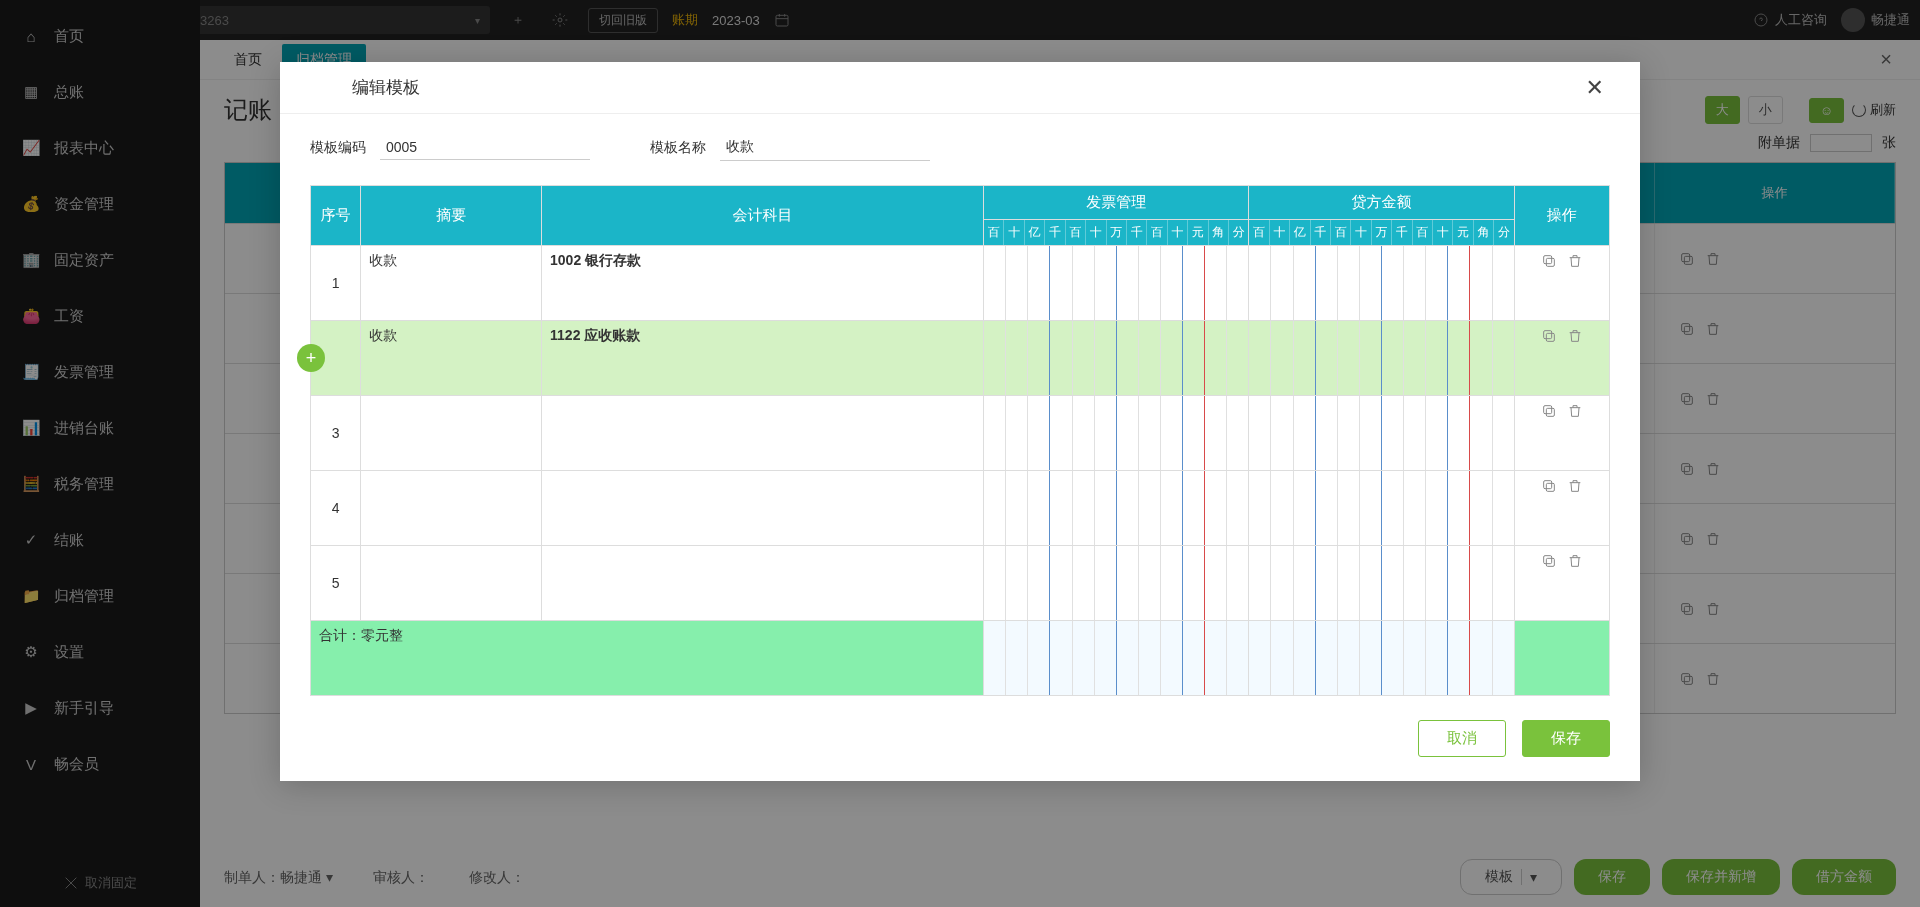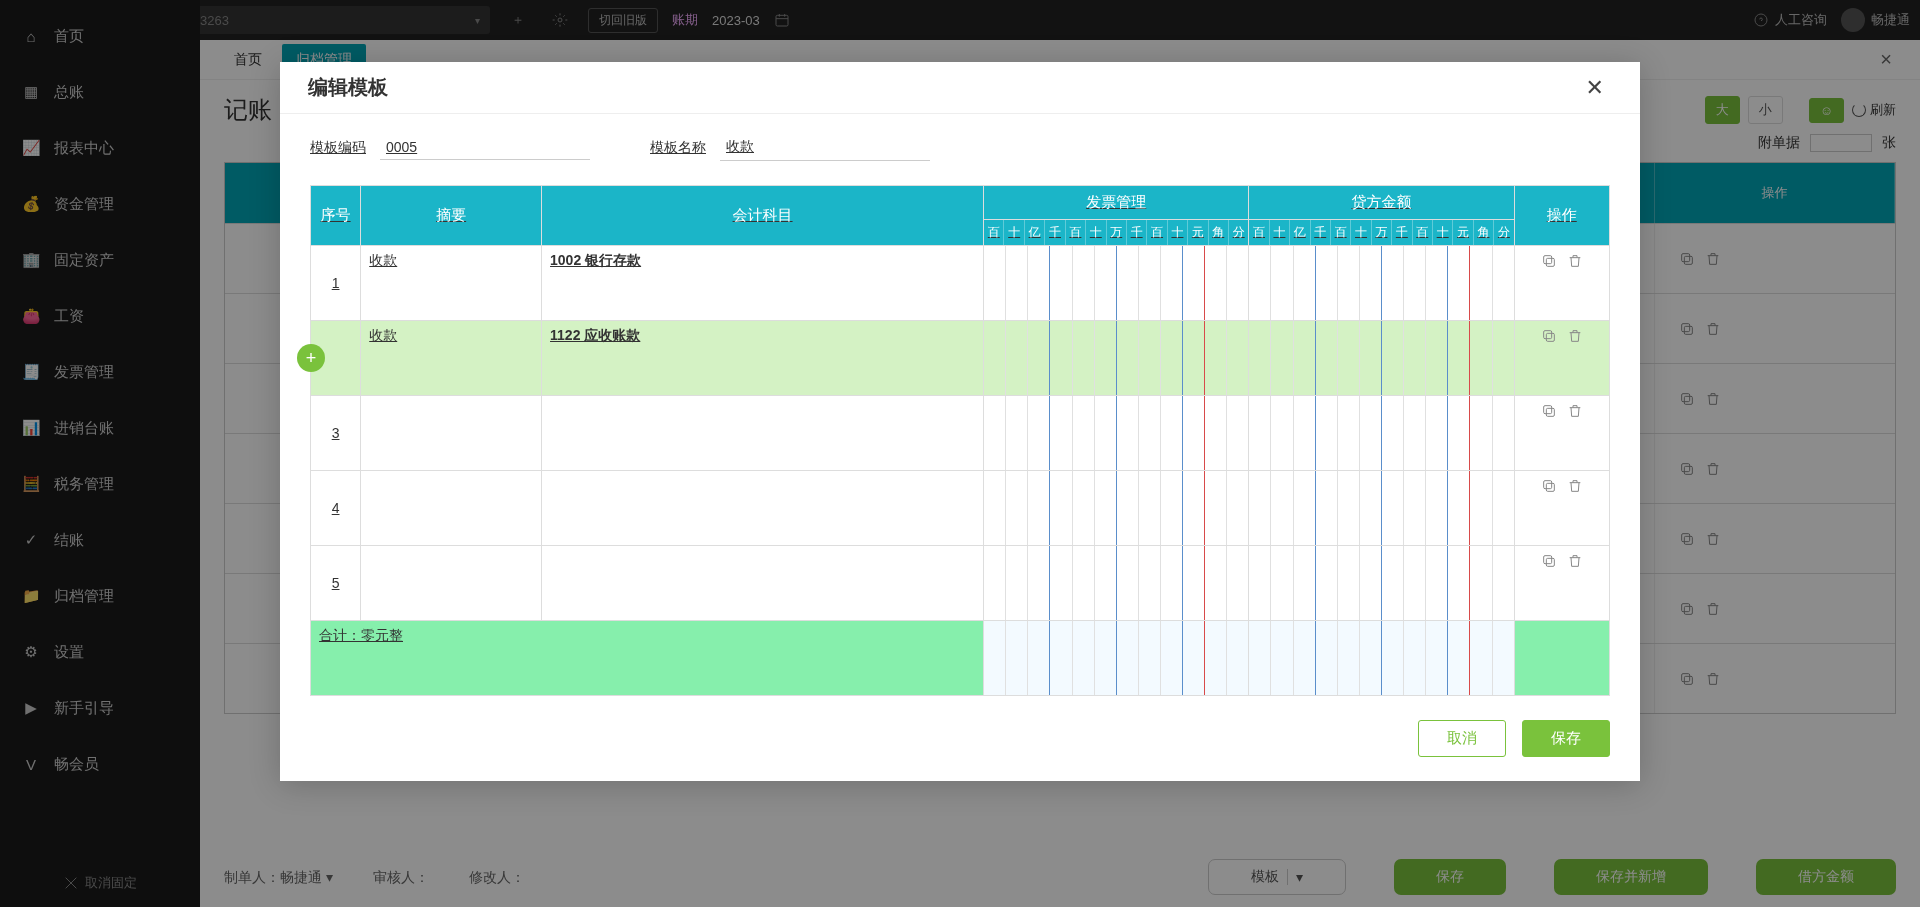--- a/index.html
+++ b/index.html
@@ -8,21 +8,21 @@
 
 .app { position:absolute; inset:0; }
 .dim-overlay { position:absolute; inset:0; background:rgba(0,0,0,0.45); z-index:50; }
 
 
 .topbar { height:40px; background:#222; display:flex; align-items:center; padding:0 10px; color:#aaa; gap:14px; }
 .topbar .company-select { margin-left:180px; width:300px; height:28px; background:#333; border-radius:3px; display:flex; align-items:center; padding:0 10px; color:#888; font-size:13px; position:relative;}
 .topbar .company-select .chev { margin-left:auto; font-size:10px;}
 .topbar .icn-btn { width:28px; height:28px; display:flex; align-items:center; justify-content:center; color:#888; }
 .topbar .old-btn { border:1px solid #555; padding:3px 10px; border-radius:3px; font-size:12px; color:#bbb;}
-.topbar .period-lbl { color:#f0abfc; }
+.topbar .period-lbl { color:#eab308; }
 .topbar .period-val { color:#ddd; font-weight:500; }
 .topbar .spacer { flex:1; }
 .topbar .user-block { display:flex; align-items:center; gap:6px; color:#bbb; }
 .topbar .avatar { width:24px; height:24px; border-radius:50%; background:#555; }
 
 
 .sidebar { position:absolute; top:0; left:0; bottom:0; width:200px; background:#1a1a1a; color:#ccc; z-index:5; }
 .sidebar .logo-area { height:40px; display:flex; align-items:center; padding:0 14px; gap:8px; color:#fff; font-size:14px;}
 .sidebar .logo-sq { width:22px; height:22px; background:#3bb6c6; border-radius:3px;}
 .sidebar .nav { padding-top:8px; }
@@ -47,31 +47,31 @@
 
 
 .bg-table { margin:0 24px; border:1px solid #ccc; }
 .bg-table .head-row { background:#00a6b7; color:#fff; height:60px; display:flex; align-items:stretch; }
 .bg-table .head-row .h1 { display:flex; align-items:center; justify-content:center; border-right:1px solid rgba(255,255,255,.3);}
 .bg-table .body-row { height:70px; border-top:1px solid #ddd; display:flex; }
 .bg-table .body-row .cell { border-right:1px solid #eee; }
 .bg-table .num-cell { display:flex; justify-content:flex-end; align-items:center; padding-right:10px; font-family:monospace; font-size:22px; letter-spacing:12px; color:#222;}
 .bg-table .action-cell { width:90px; display:flex; align-items:center; justify-content:center; gap:10px; color:#888;}
 .foot-btns { position:absolute; bottom:12px; right:24px; display:flex; gap:12px;}
-.foot-btns button { padding:8px 42px; border:none; border-radius:7px; font-size:14px; color:#fff; background:#7ac23c;margin-left:36px;}
+.foot-btns button { padding:8px 24px; border:none; border-radius:12px; font-size:14px; color:#fff; background:#7ac23c;}
 .foot-btns .tpl-btn { background:#fff; color:#555; border:1px solid #ccc; display:flex; align-items:center; gap:8px;}
 .foot-btns .tpl-btn .arr { border-left:1px solid #ccc; padding-left:8px;}
 .voucher-meta { position:absolute; bottom:20px; left:24px; display:flex; gap:40px; color:#666; font-size:14px; }
 
 
 .modal { position:absolute; top:62px; left:50%; transform:translateX(-50%); width:1360px; background:#fff; z-index:100; box-shadow:0 4px 30px rgba(0,0,0,.2); }
 .modal-head { height:52px; display:flex; align-items:center; padding:0 28px; border-bottom:1px solid #eee;}
-.modal-head h2 { font-size:20px; font-weight:700;}
+.modal-head h2 { font-size:17px; font-weight:400;margin-left:44px;}
 .modal-head .close { margin-left:auto; font-size:22px; color:#444; cursor:pointer; padding:4px 8px;}
-.modal-body { padding:20px 30px 10px;text-decoration:underline; }
+.modal-body { padding:20px 30px 10px; }
 .form-row { display:flex; gap:60px; margin-bottom:24px; align-items:center;}
 .form-item { display:flex; align-items:center; gap:14px;}
 .form-item label { font-size:14px; color:#333;}
 .form-item .inp { border:none; border-bottom:1px solid #ccc; padding:4px 6px; min-width:210px; font-size:14px; }
 
 
 .mtable { width:100%; border:1px solid #ddd; border-collapse:collapse; table-layout:fixed;padding-left:47px; }
 .mtable th, .mtable td { border:1px solid #ddd; }
 .mtable thead th { background:#1bb5c8; color:#fff; font-weight:500; text-align:center; }
 .mtable thead .grp { height:34px; font-size:15px; }

